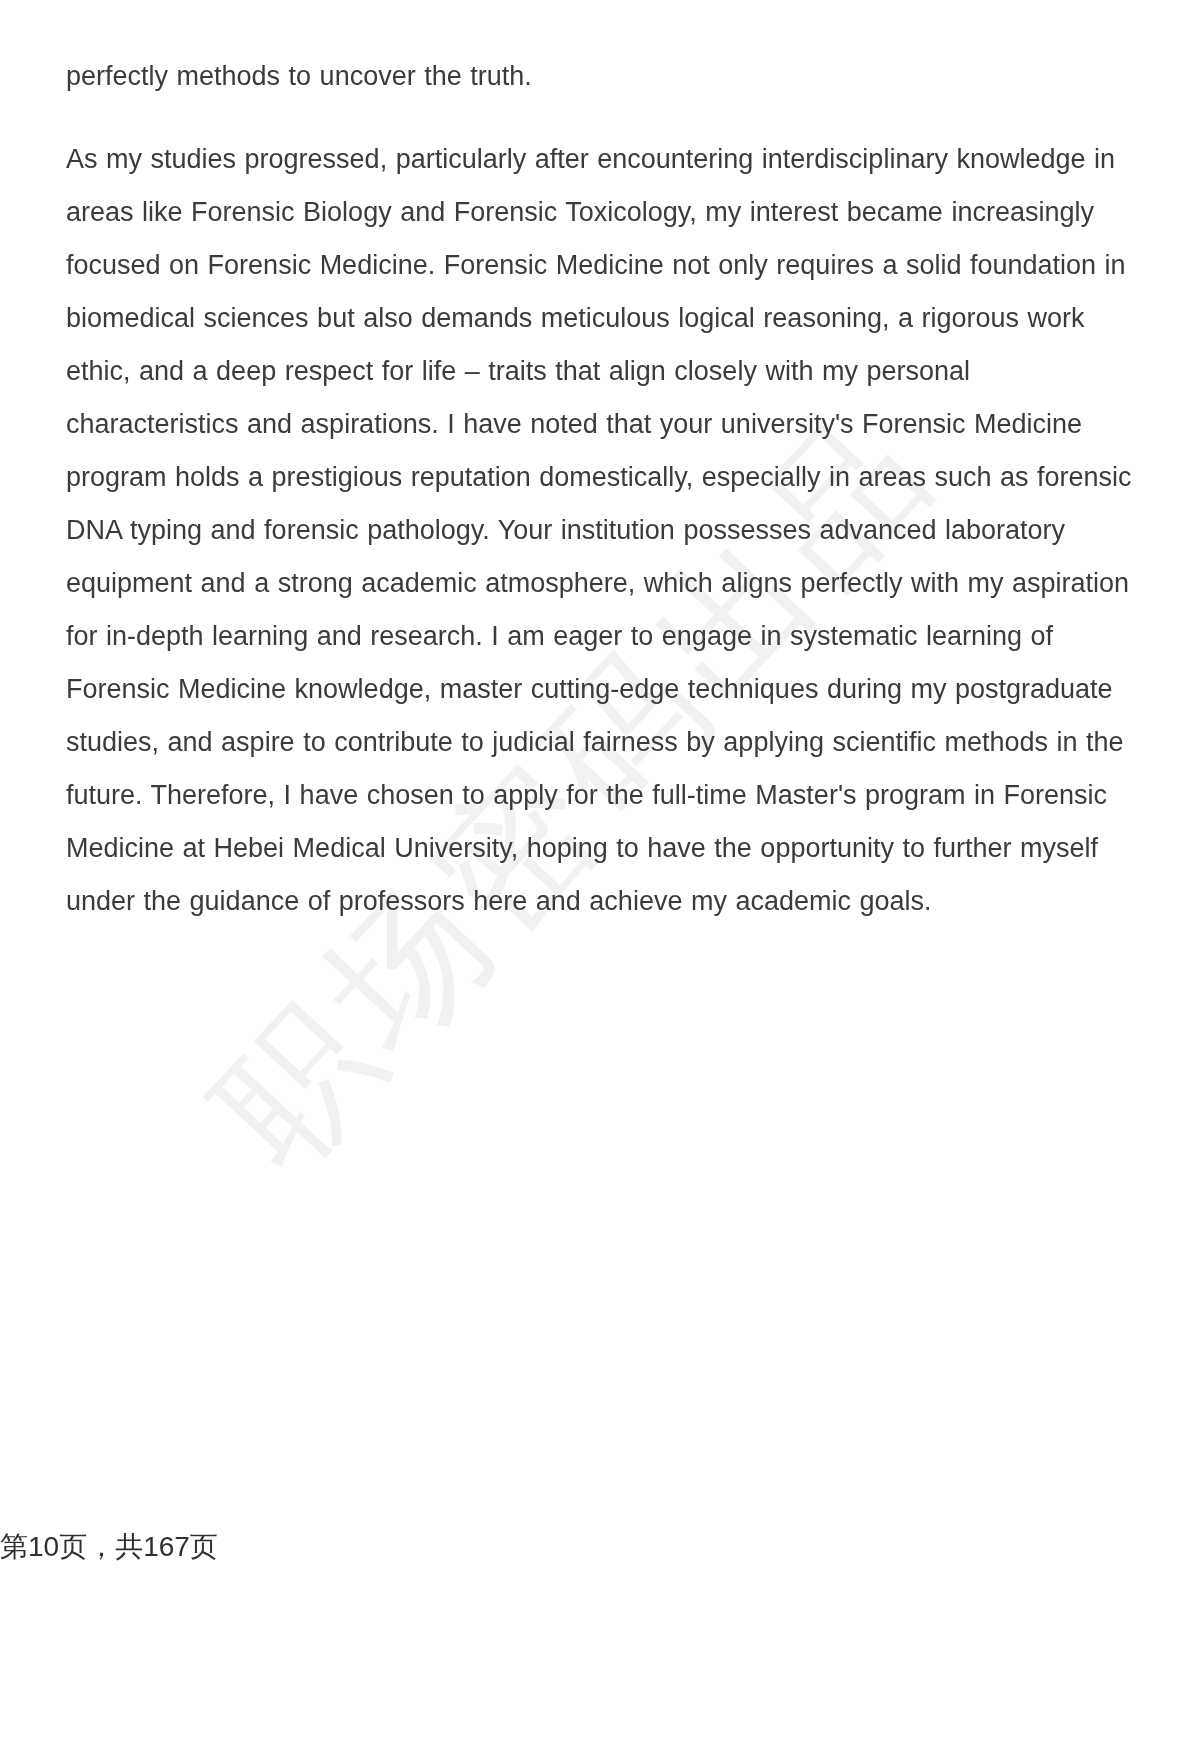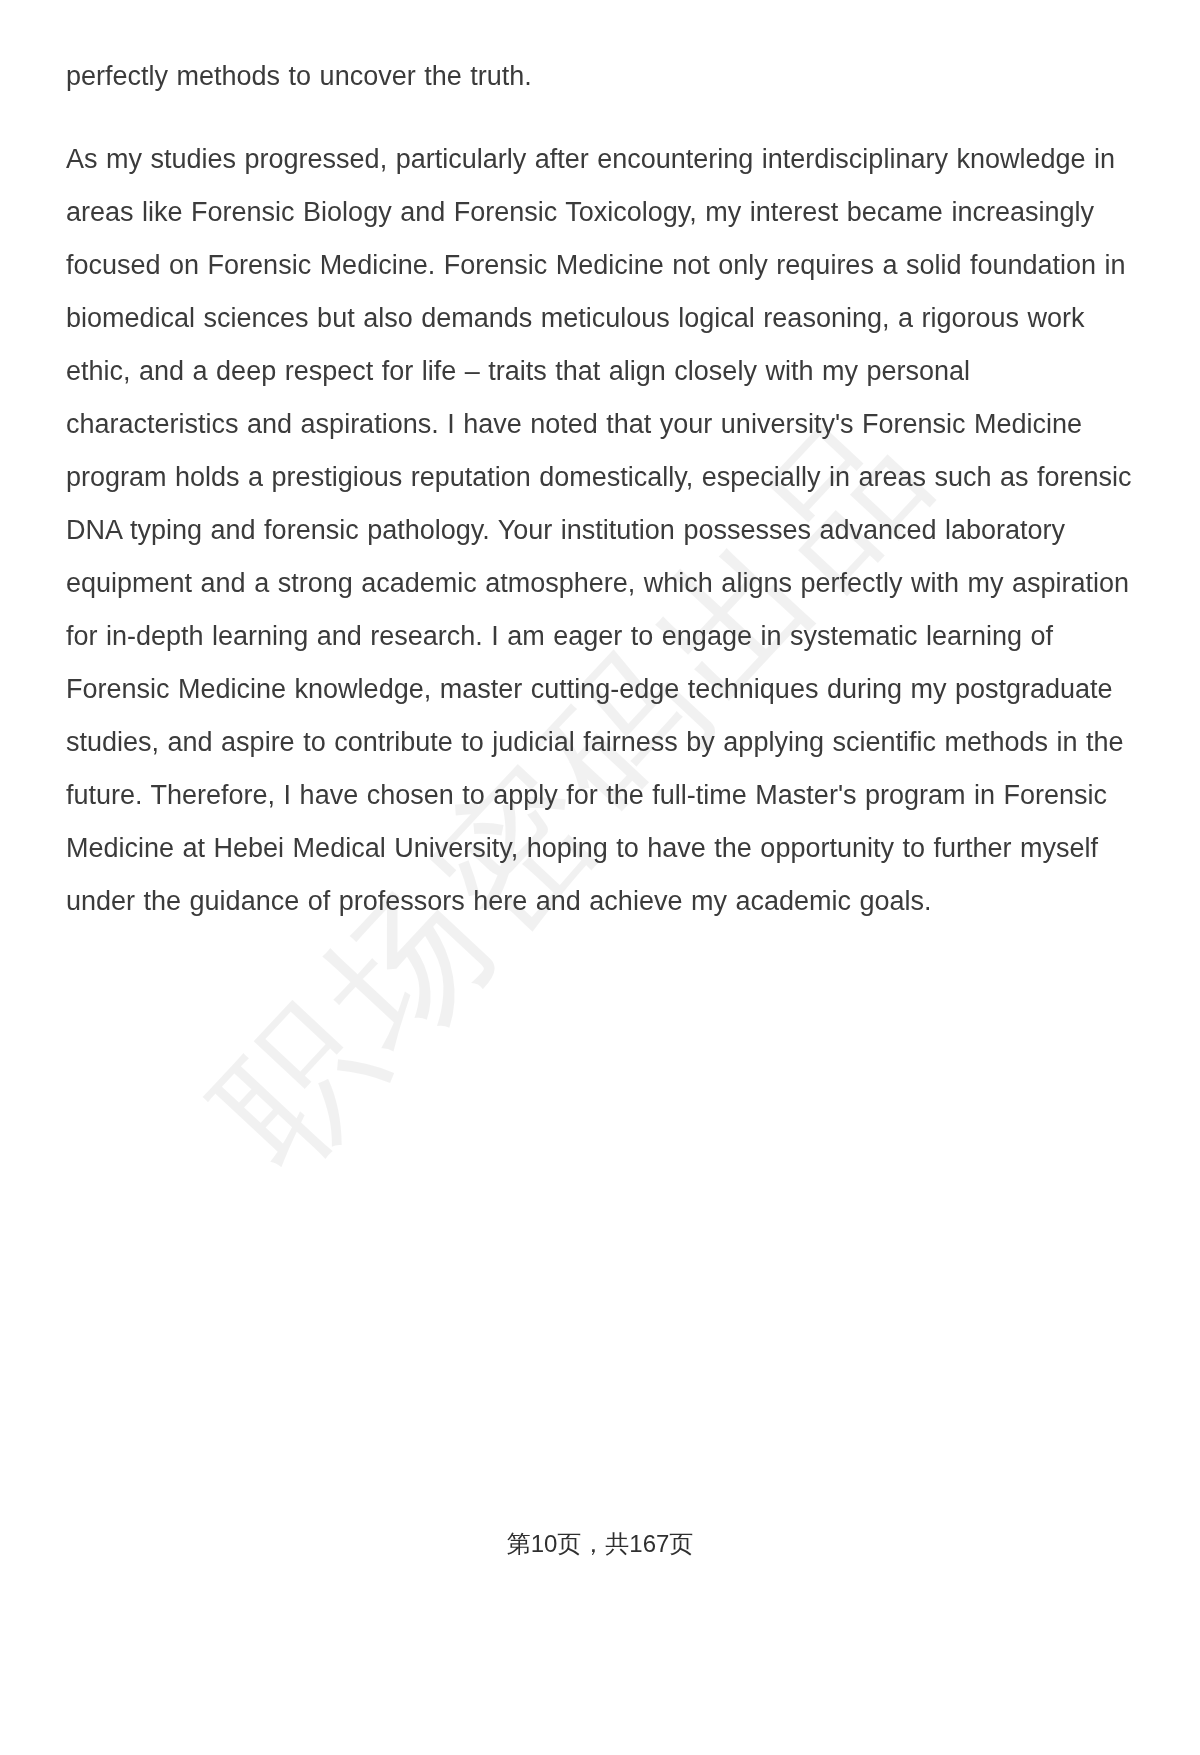--- a/index.html
+++ b/index.html
@@ -49,22 +49,22 @@
     line-height: 55px;
     margin: 8px 0 0 0;
     color: #2f2f2f;
     text-align: justify;
   }
   .footer {
     position: absolute;
     top: 1528px;
     left: 0;
     width: 100%;
-    text-align: center;
-    font-size: 24px;
+    text-align: left;
+    font-size: 28px;
     color: #2f2f2f;
     z-index: 1;
   }
 </style>
 </head>
 <body>
 
 <div class="page">
 
   <div class="watermark">职场密码出品</div>

